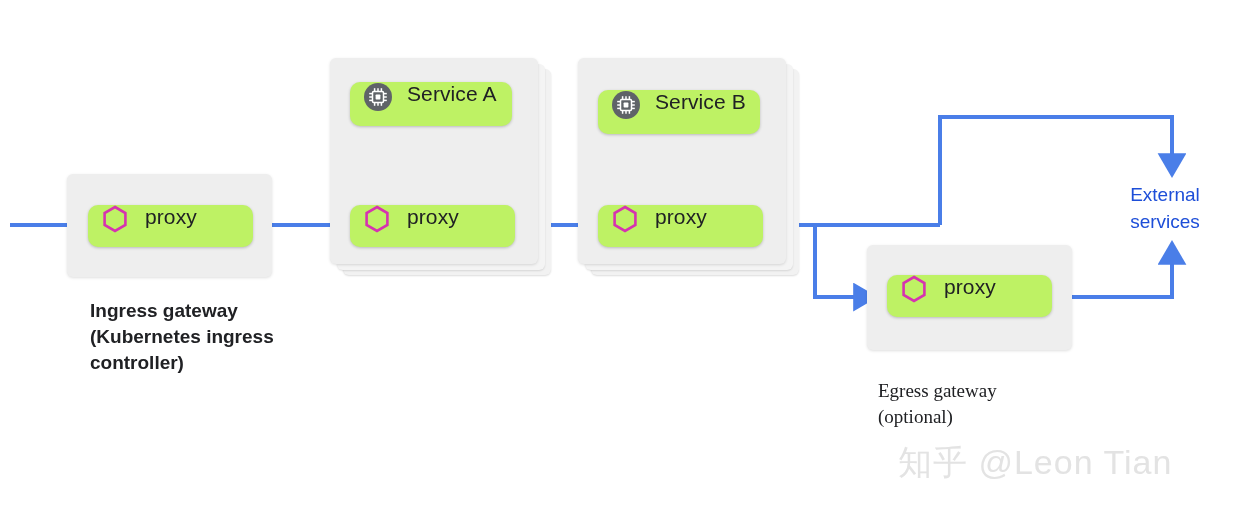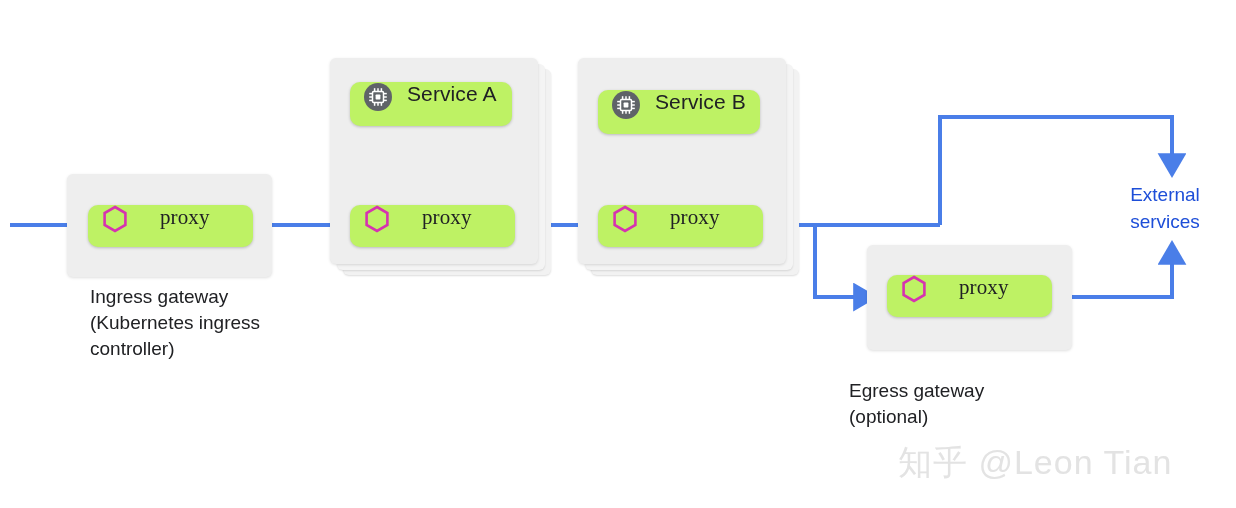--- a/index.html
+++ b/index.html
@@ -65,21 +65,21 @@
     align-items: center;
     justify-content: center;
   }
   .node .node-label {
     font-size: 21px;
     color: #202124;
     letter-spacing: 0.1px;
     white-space: nowrap;
   }
   .proxy-node .node-icon { margin-left: 14px; }
-  .proxy-node .node-label { margin-left: 32px; font-family: Liberation Serif, serif; }
+  .proxy-node .node-label { margin-left: 17px; }
   .service-node .node-icon { margin-left: 13px; }
   .service-node .node-label { margin-left: 14px; }
 
   
   .caption {
     position: absolute;
     font-size: 19px;
     line-height: 26px;
     color: #202124;
     white-space: pre-line;
@@ -149,21 +149,21 @@
 
   <div class="node proxy-node" style="left:88px; top:205px; width:165px; height:42px;">
     <span class="node-icon">
       <svg width="26" height="28" viewBox="0 0 26 28" xmlns="http://www.w3.org/2000/svg">
         <polygon points="13,2 23.4,8 23.4,20 13,26 2.6,20 2.6,8" fill="none" stroke="#d633b0" stroke-width="2.6"></polygon>
       </svg>
     </span>
     <span class="node-label">proxy</span>
   </div>
 
-  <div class="caption" style="left:90px; top:284px; width:250px;">Ingress gateway
+  <div class="caption" style="left:90px; top:298px; width:250px;font-weight:bold;">Ingress gateway
 (Kubernetes ingress
 controller)</div>
 
   <div class="group-shadow-a" style="left:343px; top:69px; width:208px; height:206px;"></div>
   <div class="group-shadow-b" style="left:337px; top:64px; width:208px; height:206px;"></div>
   <div class="group-main" style="left:330px; top:58px; width:208px; height:206px;"></div>
 
   <div class="node service-node" style="left:350px; top:82px; width:162px; height:44px;">
     <span class="node-icon">
       <svg width="30" height="30" viewBox="0 0 30 30" xmlns="http://www.w3.org/2000/svg">
@@ -240,21 +240,21 @@
 
   <div class="node proxy-node" style="left:887px; top:275px; width:165px; height:42px;">
     <span class="node-icon">
       <svg width="26" height="28" viewBox="0 0 26 28" xmlns="http://www.w3.org/2000/svg">
         <polygon points="13,2 23.4,8 23.4,20 13,26 2.6,20 2.6,8" fill="none" stroke="#d633b0" stroke-width="2.6"></polygon>
       </svg>
     </span>
     <span class="node-label">proxy</span>
   </div>
 
-  <div class="caption" style="left:849px; top:378px; width:240px;">Egress gateway
+  <div class="caption" style="left:878px; top:378px; width:240px;font-family:Liberation Serif, serif;">Egress gateway
 (optional)</div>
 
   <div class="ext-label" style="left:1100px; top:181px; width:130px;">External
 services</div>
 
   <div class="watermark" style="left:898px; top:440px;">知乎 @Leon Tian</div>
 
 </div>
 
 </body></html>

